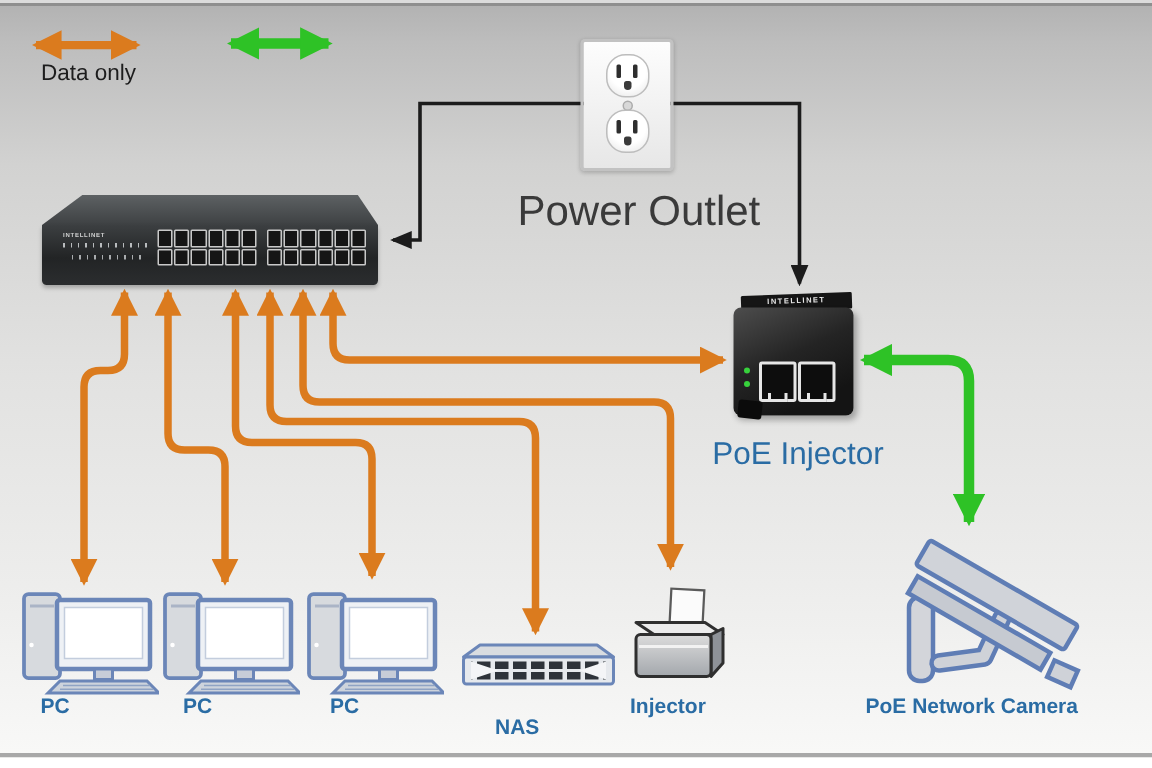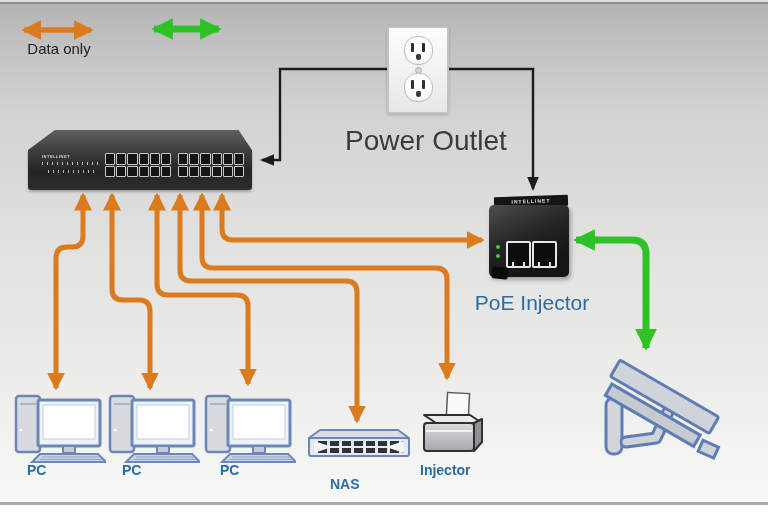--- a/index.html
+++ b/index.html
@@ -235,16 +235,17 @@
       <rect x="5" y="25" width="102" height="13" fill="#c6cad1" stroke="#5f7db5" stroke-width="3"></rect>
       <rect x="112" y="28" width="17" height="12" fill="#cfd2d8" stroke="#5f7db5" stroke-width="3" transform="rotate(-6 112 28)"></rect>
     </g>
   </svg>
 
   <div class="abs dev-lbl" style="left:27px;top:462px;width:60px;">PC</div>
   <div class="abs dev-lbl" style="left:122px;top:462px;width:60px;">PC</div>
   <div class="abs dev-lbl" style="left:220px;top:462px;width:60px;">PC</div>
   <div class="abs dev-lbl" style="left:330px;top:476px;width:60px;">NAS</div>
   <div class="abs dev-lbl" style="left:420px;top:462px;width:70px;">Injector</div>
+  <div class="abs dev-lbl" style="left:577px;top:462px;width:190px;">PoE Network Camera</div>
 
   <div class="abs bottom-line"></div>
   <div class="abs bottom-white"></div>
 </div>
 
 </body></html>

